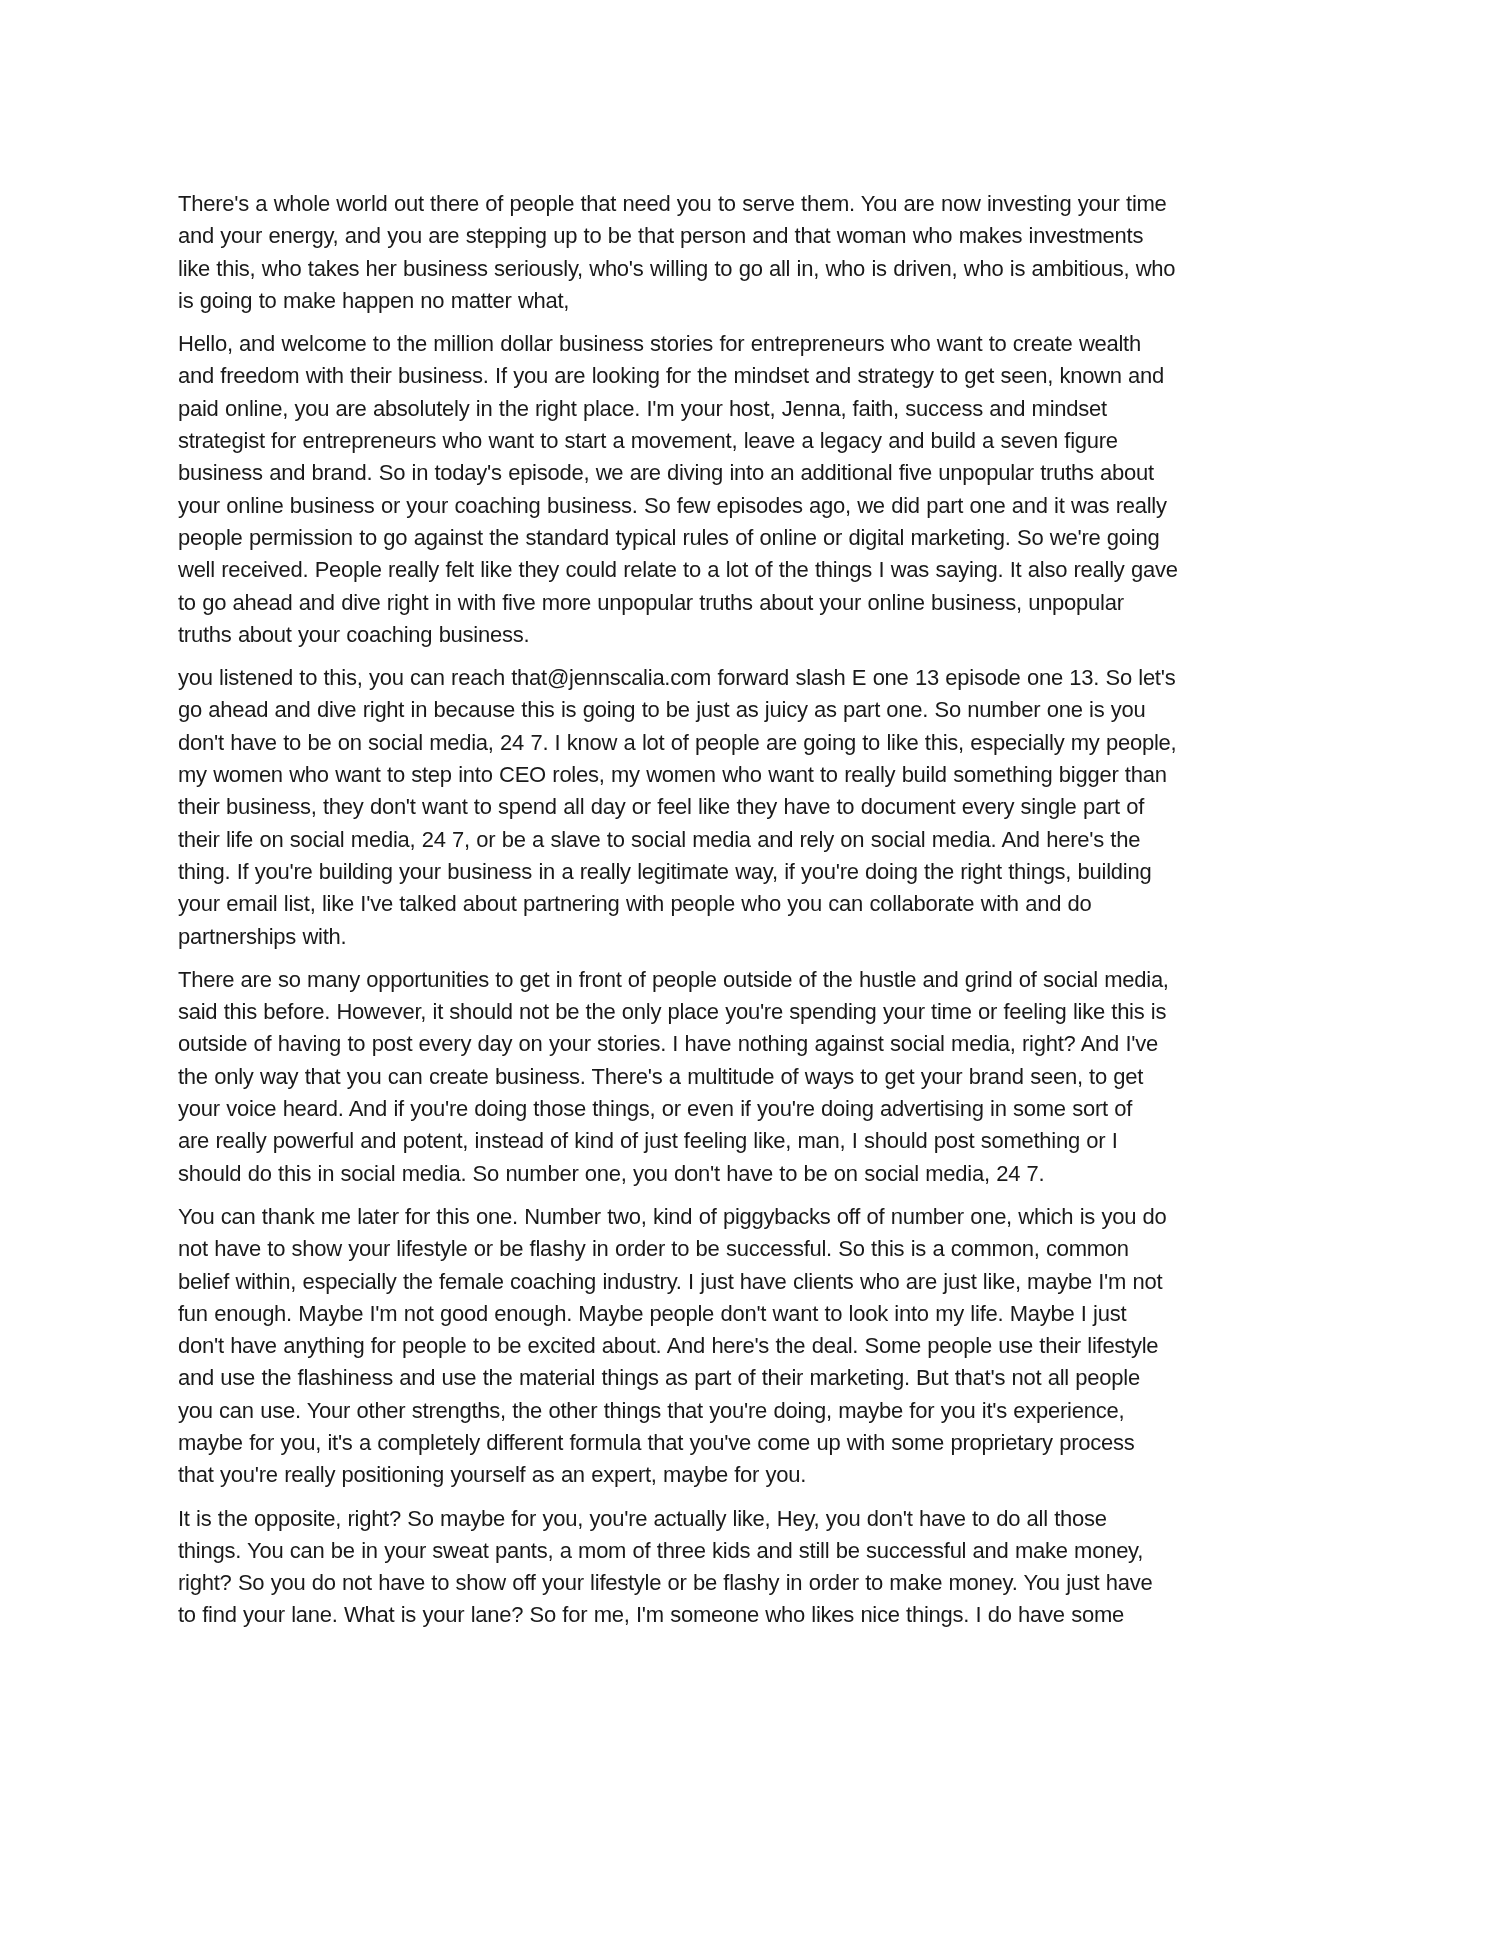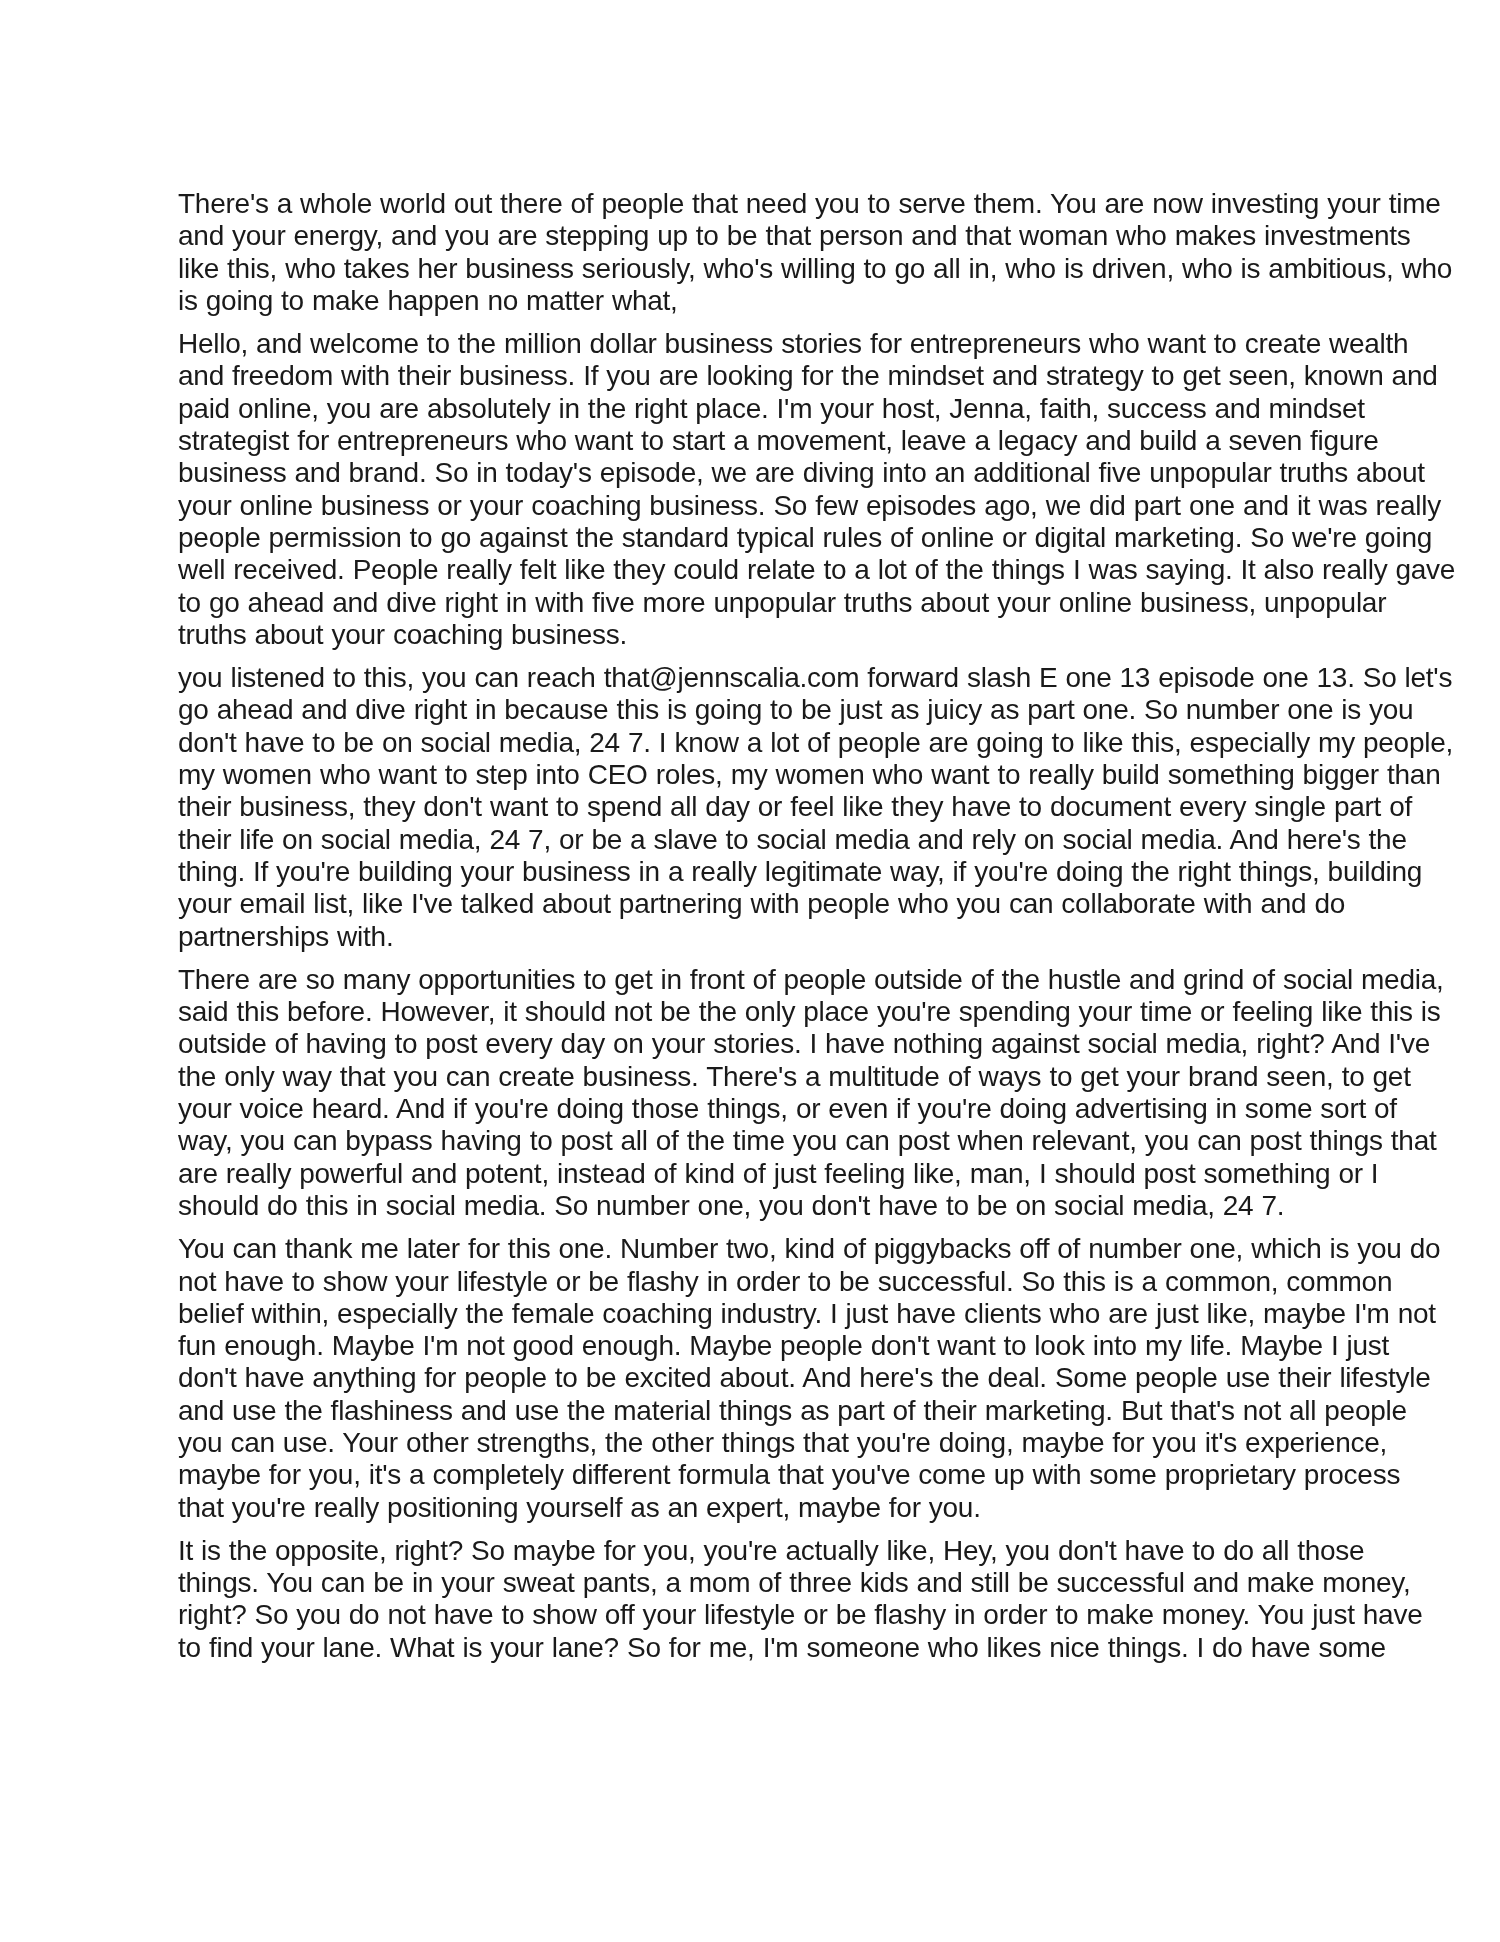--- a/index.html
+++ b/index.html
@@ -21,21 +21,21 @@
     height: 1942px;
     background: #ffffff;
   }
   .body-text {
     position: absolute;
     left: 178px;
     top: 188px;
     width: 1160px;
     color: #1a1a1a;
     font-family: "Liberation Sans", sans-serif;
-    font-size: 28px;
+    font-size: 22px;
     letter-spacing: -0.25px;
     word-spacing: 0.5px;
   }
   .para {
     margin: 0 0 11px 0;
     padding: 0;
   }
   .line {
     display: block;
     height: 32.3px;
@@ -81,21 +81,20 @@
       <span class="line">your email list, like I've talked about partnering with people who you can collaborate with and do</span>
       <span class="line">partnerships with.</span>
     </p>
 
     <p class="para">
       <span class="line">There are so many opportunities to get in front of people outside of the hustle and grind of social media,</span>
       <span class="line">said this before. However, it should not be the only place you're spending your time or feeling like this is</span>
       <span class="line">outside of having to post every day on your stories. I have nothing against social media, right? And I've</span>
       <span class="line">the only way that you can create business. There's a multitude of ways to get your brand seen, to get</span>
       <span class="line">your voice heard. And if you're doing those things, or even if you're doing advertising in some sort of</span>
-      <span class="line">way, you can bypass having to post all of the time you can post when relevant, you can post things that</span>
       <span class="line">are really powerful and potent, instead of kind of just feeling like, man, I should post something or I</span>
       <span class="line">should do this in social media. So number one, you don't have to be on social media, 24 7.</span>
     </p>
 
     <p class="para">
       <span class="line">You can thank me later for this one. Number two, kind of piggybacks off of number one, which is you do</span>
       <span class="line">not have to show your lifestyle or be flashy in order to be successful. So this is a common, common</span>
       <span class="line">belief within, especially the female coaching industry. I just have clients who are just like, maybe I'm not</span>
       <span class="line">fun enough. Maybe I'm not good enough. Maybe people don't want to look into my life. Maybe I just</span>
       <span class="line">don't have anything for people to be excited about. And here's the deal. Some people use their lifestyle</span>

